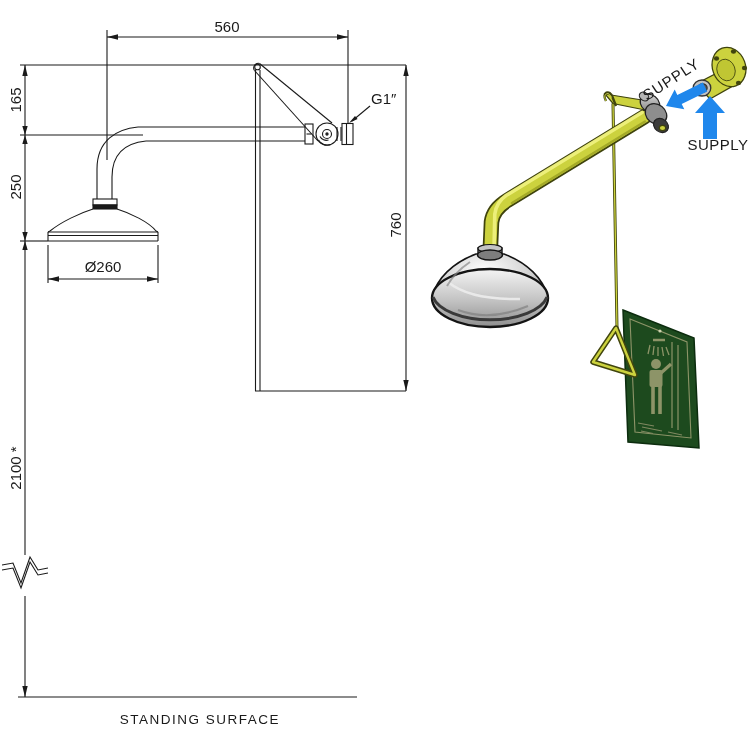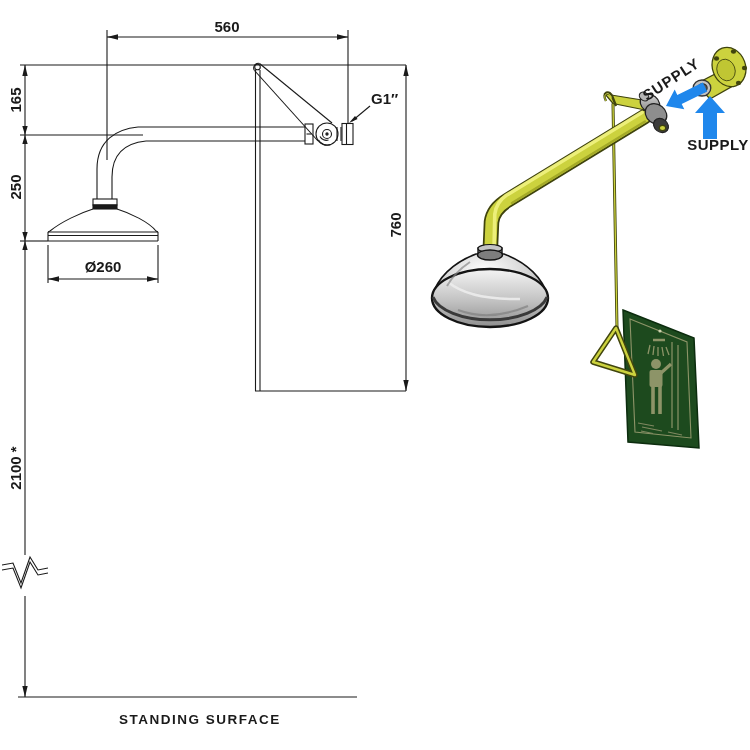--- a/index.html
+++ b/index.html
@@ -1,16 +1,16 @@
 <!DOCTYPE html>
 <html><head>
 <meta charset="utf-8">
 <style>
   html,body{margin:0;padding:0;background:#ffffff;}
-  .stage{position:relative;width:750px;height:750px;background:#ffffff;overflow:hidden;font-weight:bold;}
+  .stage{position:relative;width:750px;height:750px;background:#ffffff;overflow:hidden;}
   svg{display:block;}
   text{font-family:"Liberation Sans","DejaVu Sans",sans-serif;fill:#1a1a1a;}
   .dimtxt{font-size:15px;}
   .small{font-size:13.5px;}
 </style>
 </head>
 <body>
 
 <div class="stage">
 <svg width="750" height="750" viewBox="0 0 750 750">

